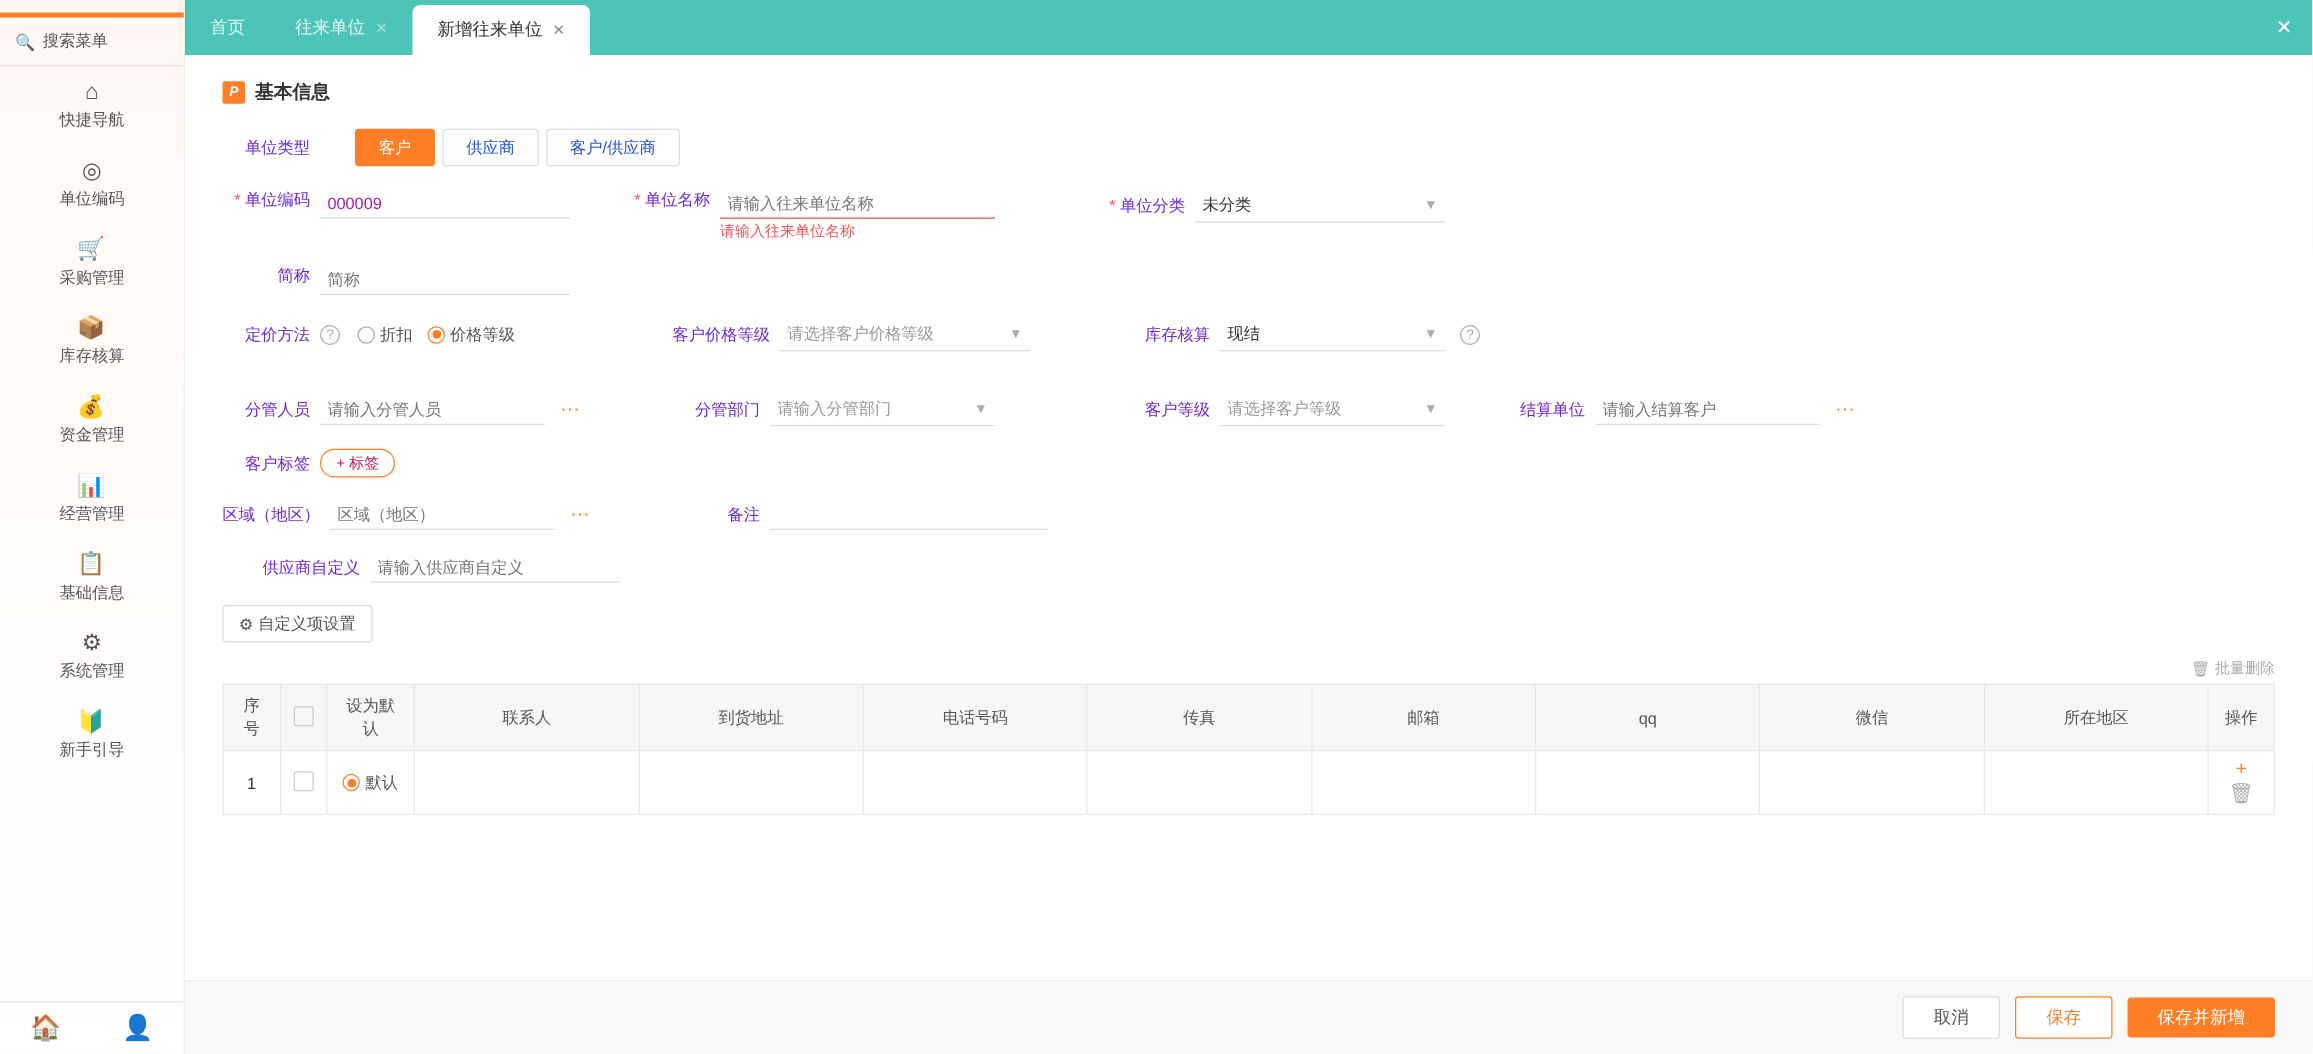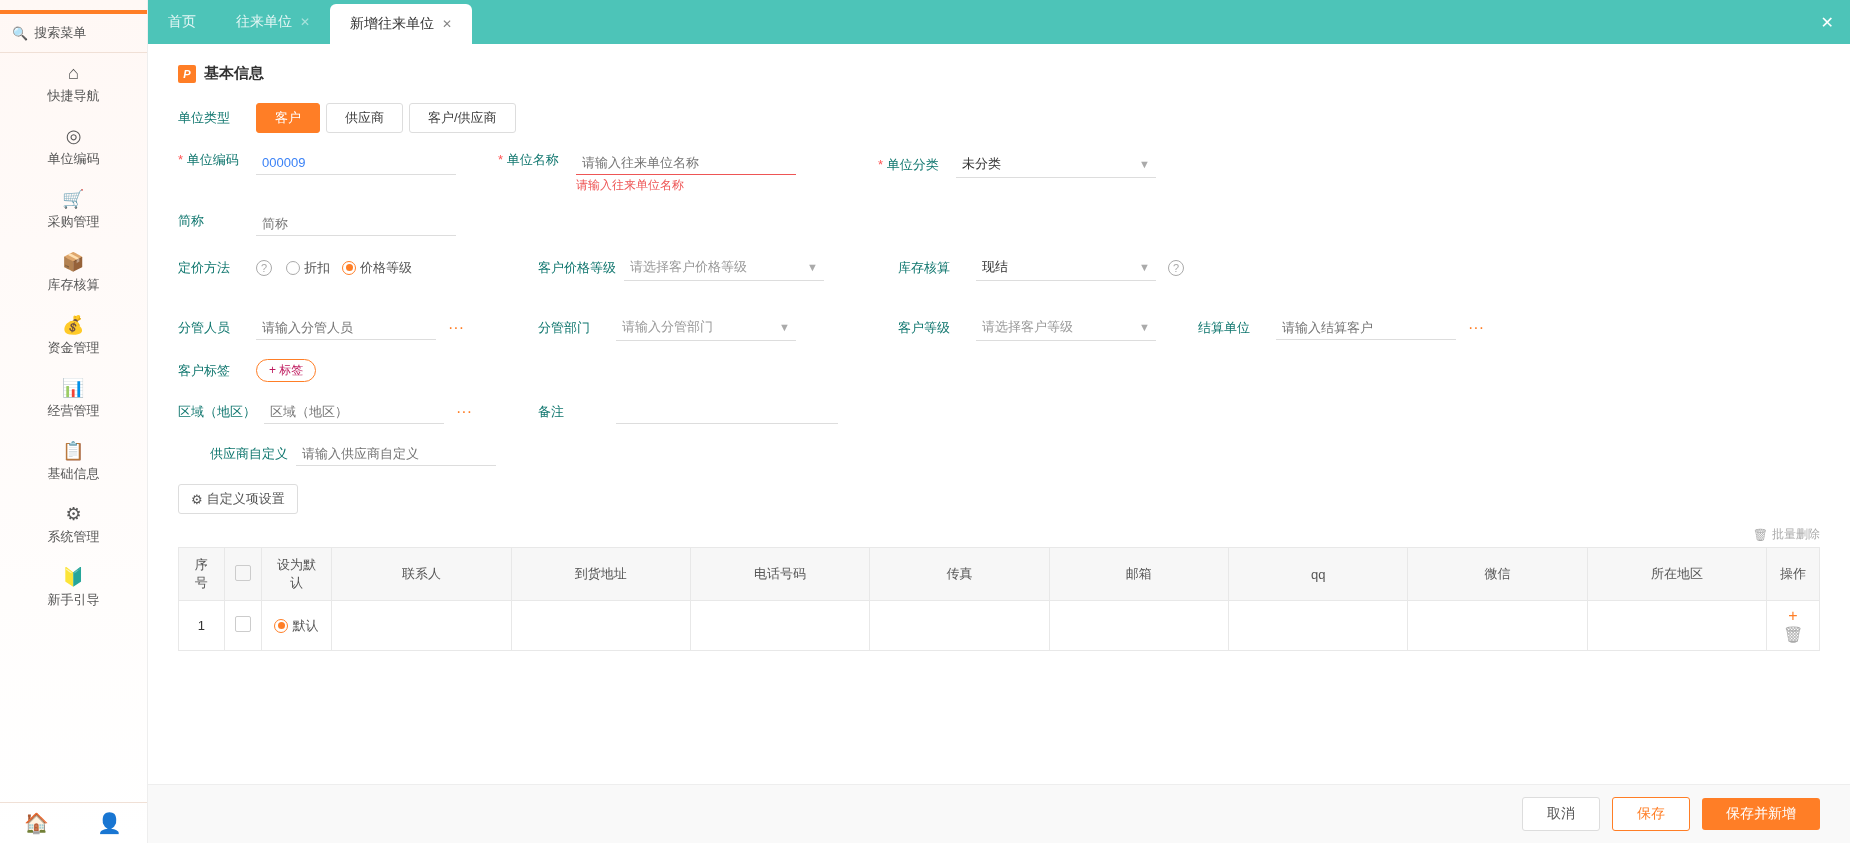--- a/index.html
+++ b/index.html
@@ -134,35 +134,36 @@
     }
     .form-field {
       display: flex;
       align-items: center;
       flex: 1;
       gap: 8px;
       min-width: 0;
     }
     .form-label {
       font-size: 13px;
-      color: #0f766e;
+      color: #6d28d9;
       white-space: nowrap;
       min-width: 70px;
+      text-align: right;
     }
     .form-label.required::before {
       content: '* ';
       color: #f55;
     }
     .form-input {
       border: none;
       border-bottom: 1px solid #ddd;
       outline: none;
       padding: 4px 6px;
       font-size: 13px;
-      color: #3b82f6;
+      color: #a21caf;
       background: transparent;
       min-width: 160px;
       flex: 1;
     }
     .form-input.error {
       border-bottom: 1px solid #e55;
     }
     .error-msg {
       color: #e55;
       font-size: 12px;
@@ -179,29 +180,30 @@
       min-width: 160px;
       flex: 1;
       justify-content: space-between;
     }
     .form-select .chevron { color: #aaa; font-size: 11px; }
 
     
     .type-btn-group {
       display: flex;
       gap: 6px;
+      margin-left: 28px;
     }
     .type-btn {
       padding: 5px 18px;
       border: 1px solid #ddd;
       border-radius: 3px;
       font-size: 13px;
       cursor: pointer;
       background: #fff;
-      color: #404040;
+      color: #1d4ed8;
     }
     .type-btn.active {
       background: #ff7e26;
       color: #fff;
       border-color: #ff7e26;
     }
 
     
     .radio-group {
       display: flex;

